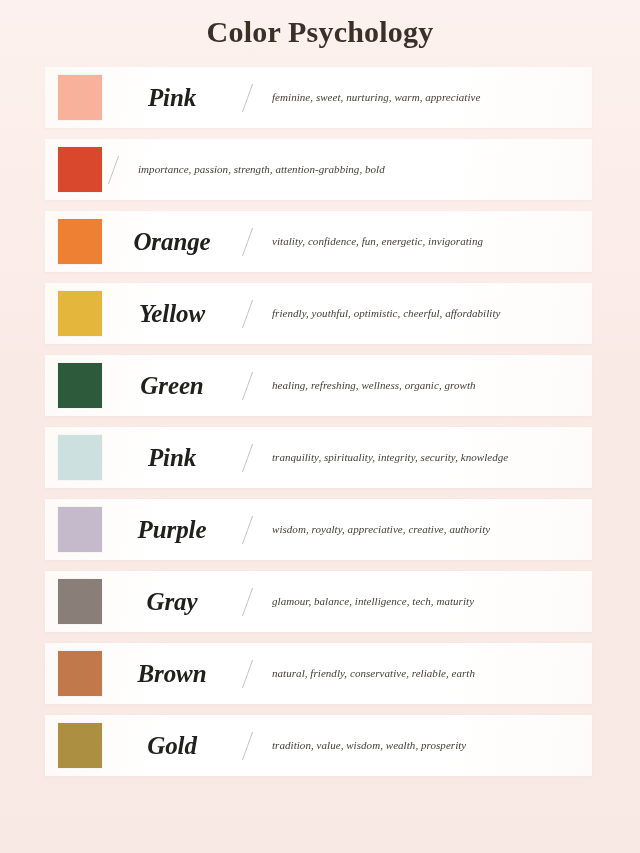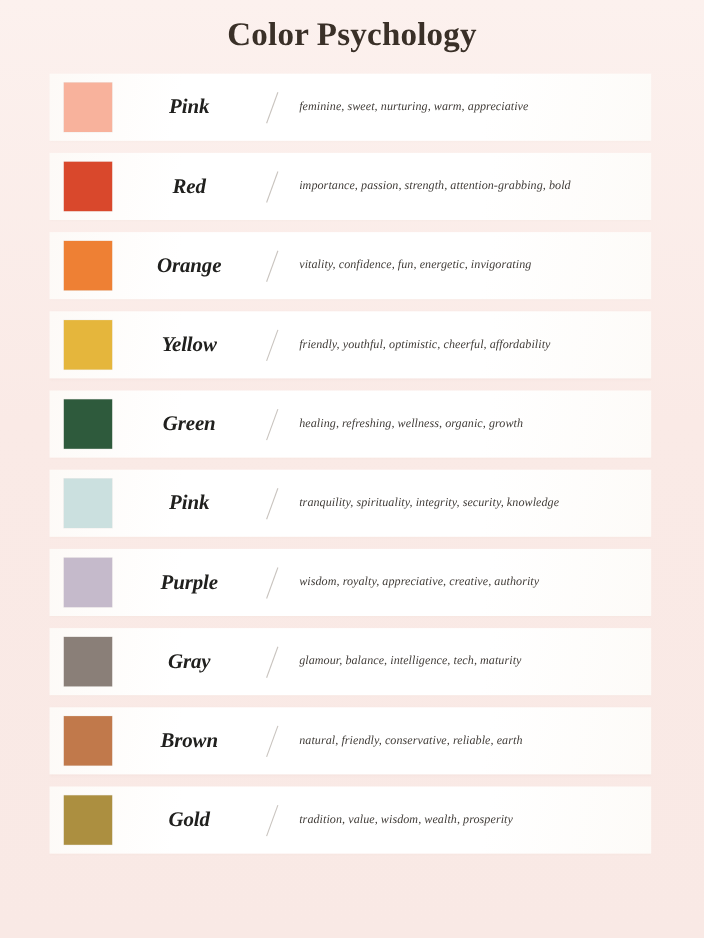--- a/index.html
+++ b/index.html
@@ -62,21 +62,21 @@
 
   .color-name {
     width: 128px;
     flex: 0 0 auto;
     text-align: center;
     margin-left: 6px;
     color: #20201e;
     font-family: "Liberation Serif", serif;
     font-weight: bold;
     font-style: italic;
-    font-size: 19px;
+    font-size: 25px;
     line-height: 1;
     letter-spacing: -0.1px;
   }
 
   .divider-slash {
     flex: 0 0 auto;
     width: 22px;
     height: 30px;
     position: relative;
   }
@@ -115,21 +115,20 @@
 
   <div class="rows">
       <div class="color-row">
         <div class="swatch" style="background: rgb(248, 178, 156);"></div>
         <div class="color-name">Pink</div>
         <div class="divider-slash"></div>
         <div class="traits">feminine, sweet, nurturing, warm, appreciative</div>
       </div>
       <div class="color-row">
         <div class="swatch" style="background: rgb(217, 72, 44);"></div>
-        <div class="color-name">Red</div>
         <div class="divider-slash"></div>
         <div class="traits">importance, passion, strength, attention-grabbing, bold</div>
       </div>
       <div class="color-row">
         <div class="swatch" style="background: rgb(238, 128, 52);"></div>
         <div class="color-name">Orange</div>
         <div class="divider-slash"></div>
         <div class="traits">vitality, confidence, fun, energetic, invigorating</div>
       </div>
       <div class="color-row">

